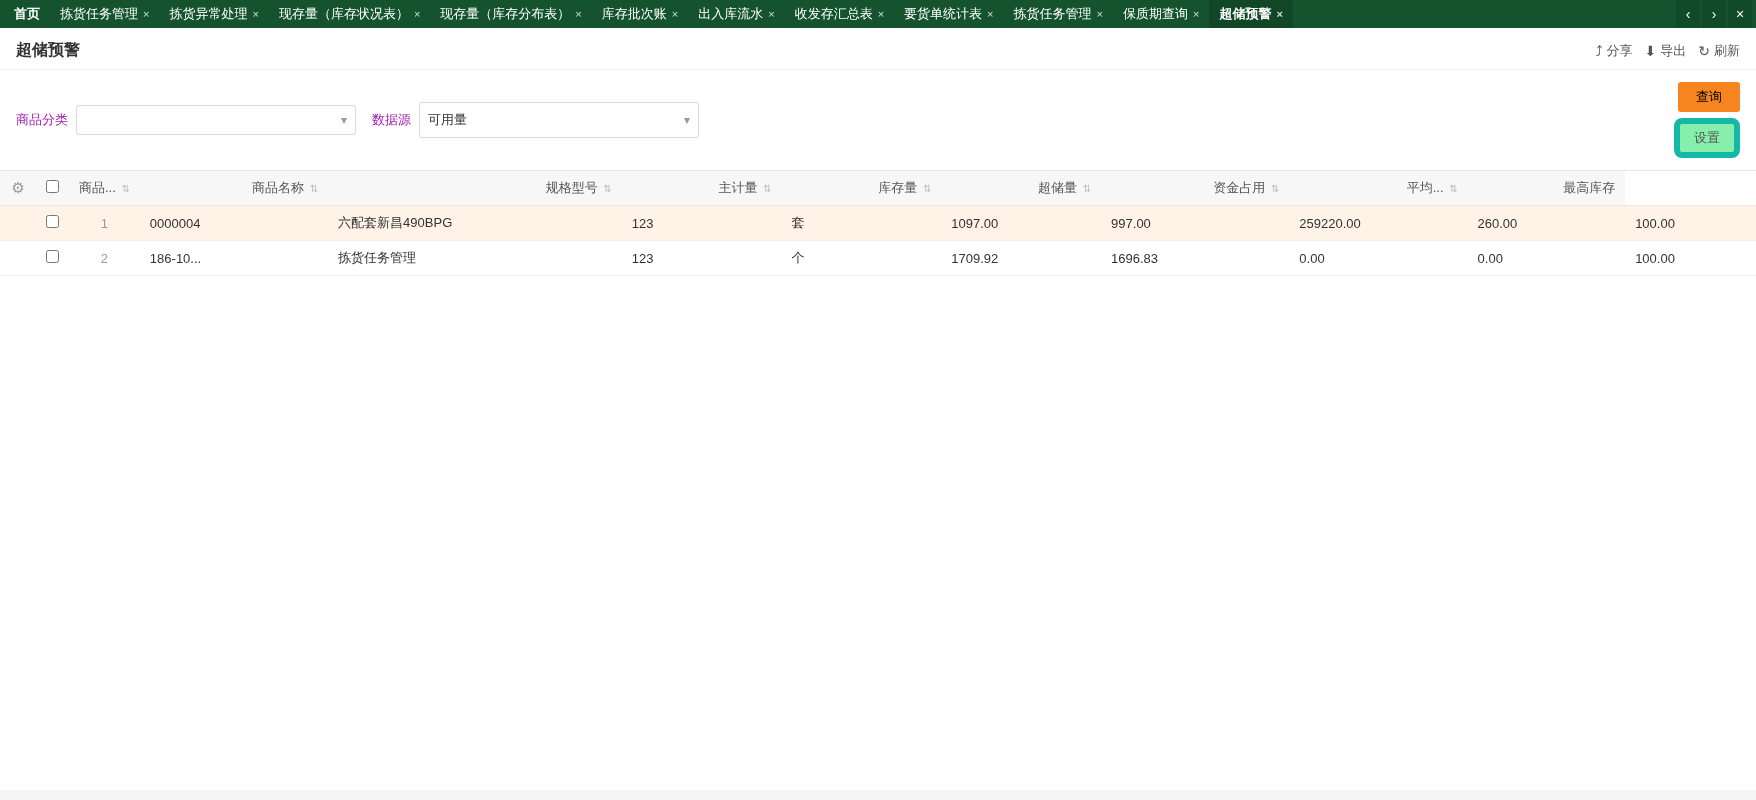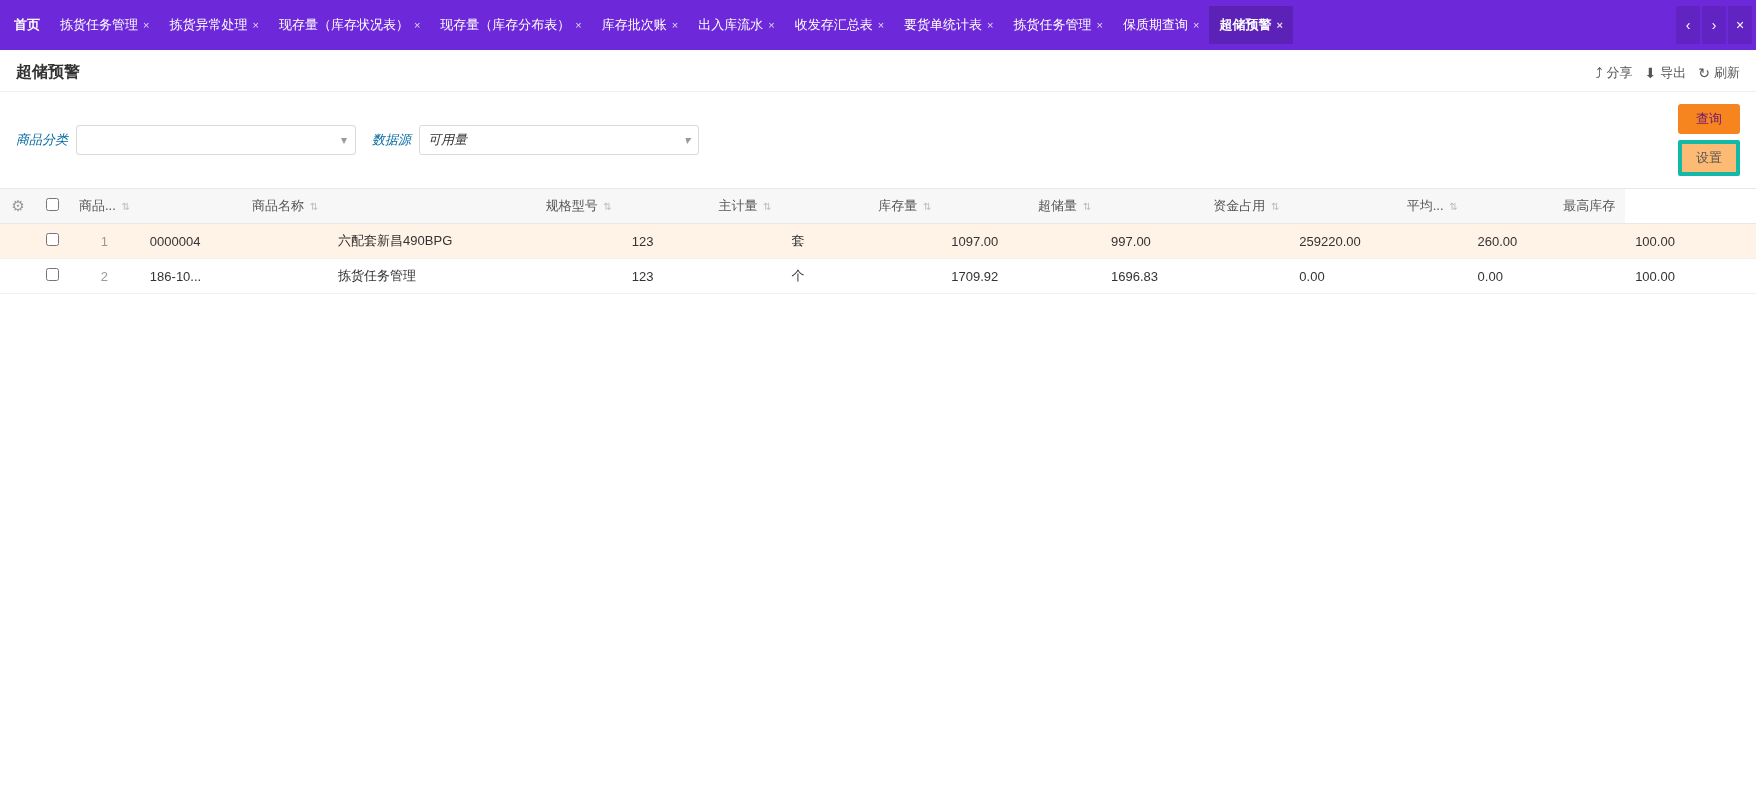--- a/index.html
+++ b/index.html
@@ -2,22 +2,22 @@
 <html><head>
   <meta charset="utf-8">
   <style>
     * { box-sizing: border-box; margin: 0; padding: 0; }
     body { font-family: "Microsoft YaHei", Arial, sans-serif; font-size: 13px; background: #f5f5f5; color: #333; overflow-x: hidden; }
 
     
     .topbar {
       display: flex;
       align-items: center;
-      background: #6d28d9;
-      height: 50px;
+      background: #14532d;
+      height: 28px;
       padding: 0 4px;
       overflow: hidden;
       white-space: nowrap;
     }
     .topbar-item {
       display: inline-flex;
       align-items: center;
       padding: 0 10px;
       height: 38px;
       color: #fff;
@@ -94,67 +94,66 @@
       align-items: center;
       padding: 12px 16px;
       gap: 16px;
       background: #fff;
     }
     .filter-item {
       display: flex;
       align-items: center;
       gap: 8px;
     }
-    .filter-label { color: #0369a1; font-size: 13px; font-style: italic; }
+    .filter-label { color: #a21caf; font-size: 13px; }
     .filter-select {
       width: 280px;
       height: 30px;
       border: 1px solid #d9d9d9;
       border-radius: 3px;
       display: flex;
       align-items: center;
       justify-content: space-between;
       padding: 0 8px;
       background: #fff;
       cursor: pointer;
       color: #999;
       font-size: 13px;
     }
     .filter-select-with-value {
       width: 280px;
-      height: 30px;
+      height: 36px;
       border: 1px solid #d9d9d9;
       border-radius: 3px;
       display: flex;
       align-items: center;
       justify-content: space-between;
       padding: 0 8px;
       background: #fff;
       cursor: pointer;
       font-size: 13px;
       color: #333;
-      font-style: italic;
     }
     .filter-chevron { color: #999; font-size: 12px; }
 
     .btn-query {
       background: #f6841f;
-      color: #701a75;
+      color: #000000;
       border: none;
       border-radius: 3px;
       padding: 6px 18px;
       cursor: pointer;
       font-size: 13px;
       margin-left: auto;
     }
     .btn-settings {
-      background: #fdba74;
+      background: #86efac;
       color: #555;
-      border: 4px solid #14b8a6;
-      border-radius: 2px;
+      border: 6px solid #14b8a6;
+      border-radius: 8px;
       padding: 5px 14px;
       cursor: pointer;
       font-size: 13px;
     }
 
     .filter-buttons {
       display: flex;
       flex-direction: column;
       gap: 6px;
       margin-left: auto;

